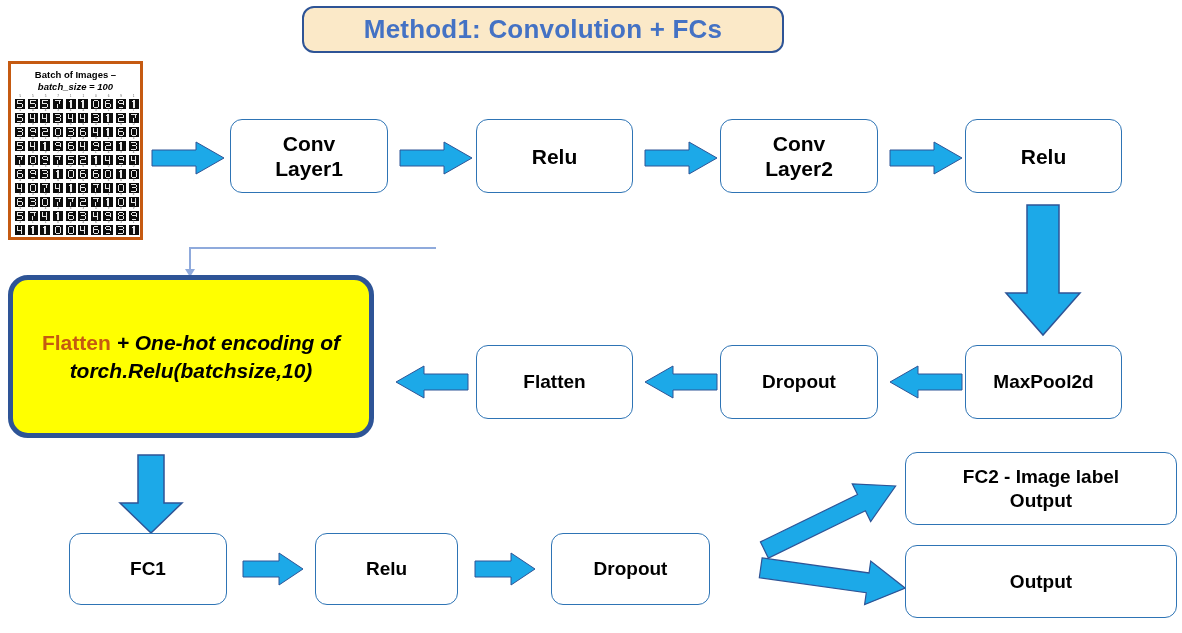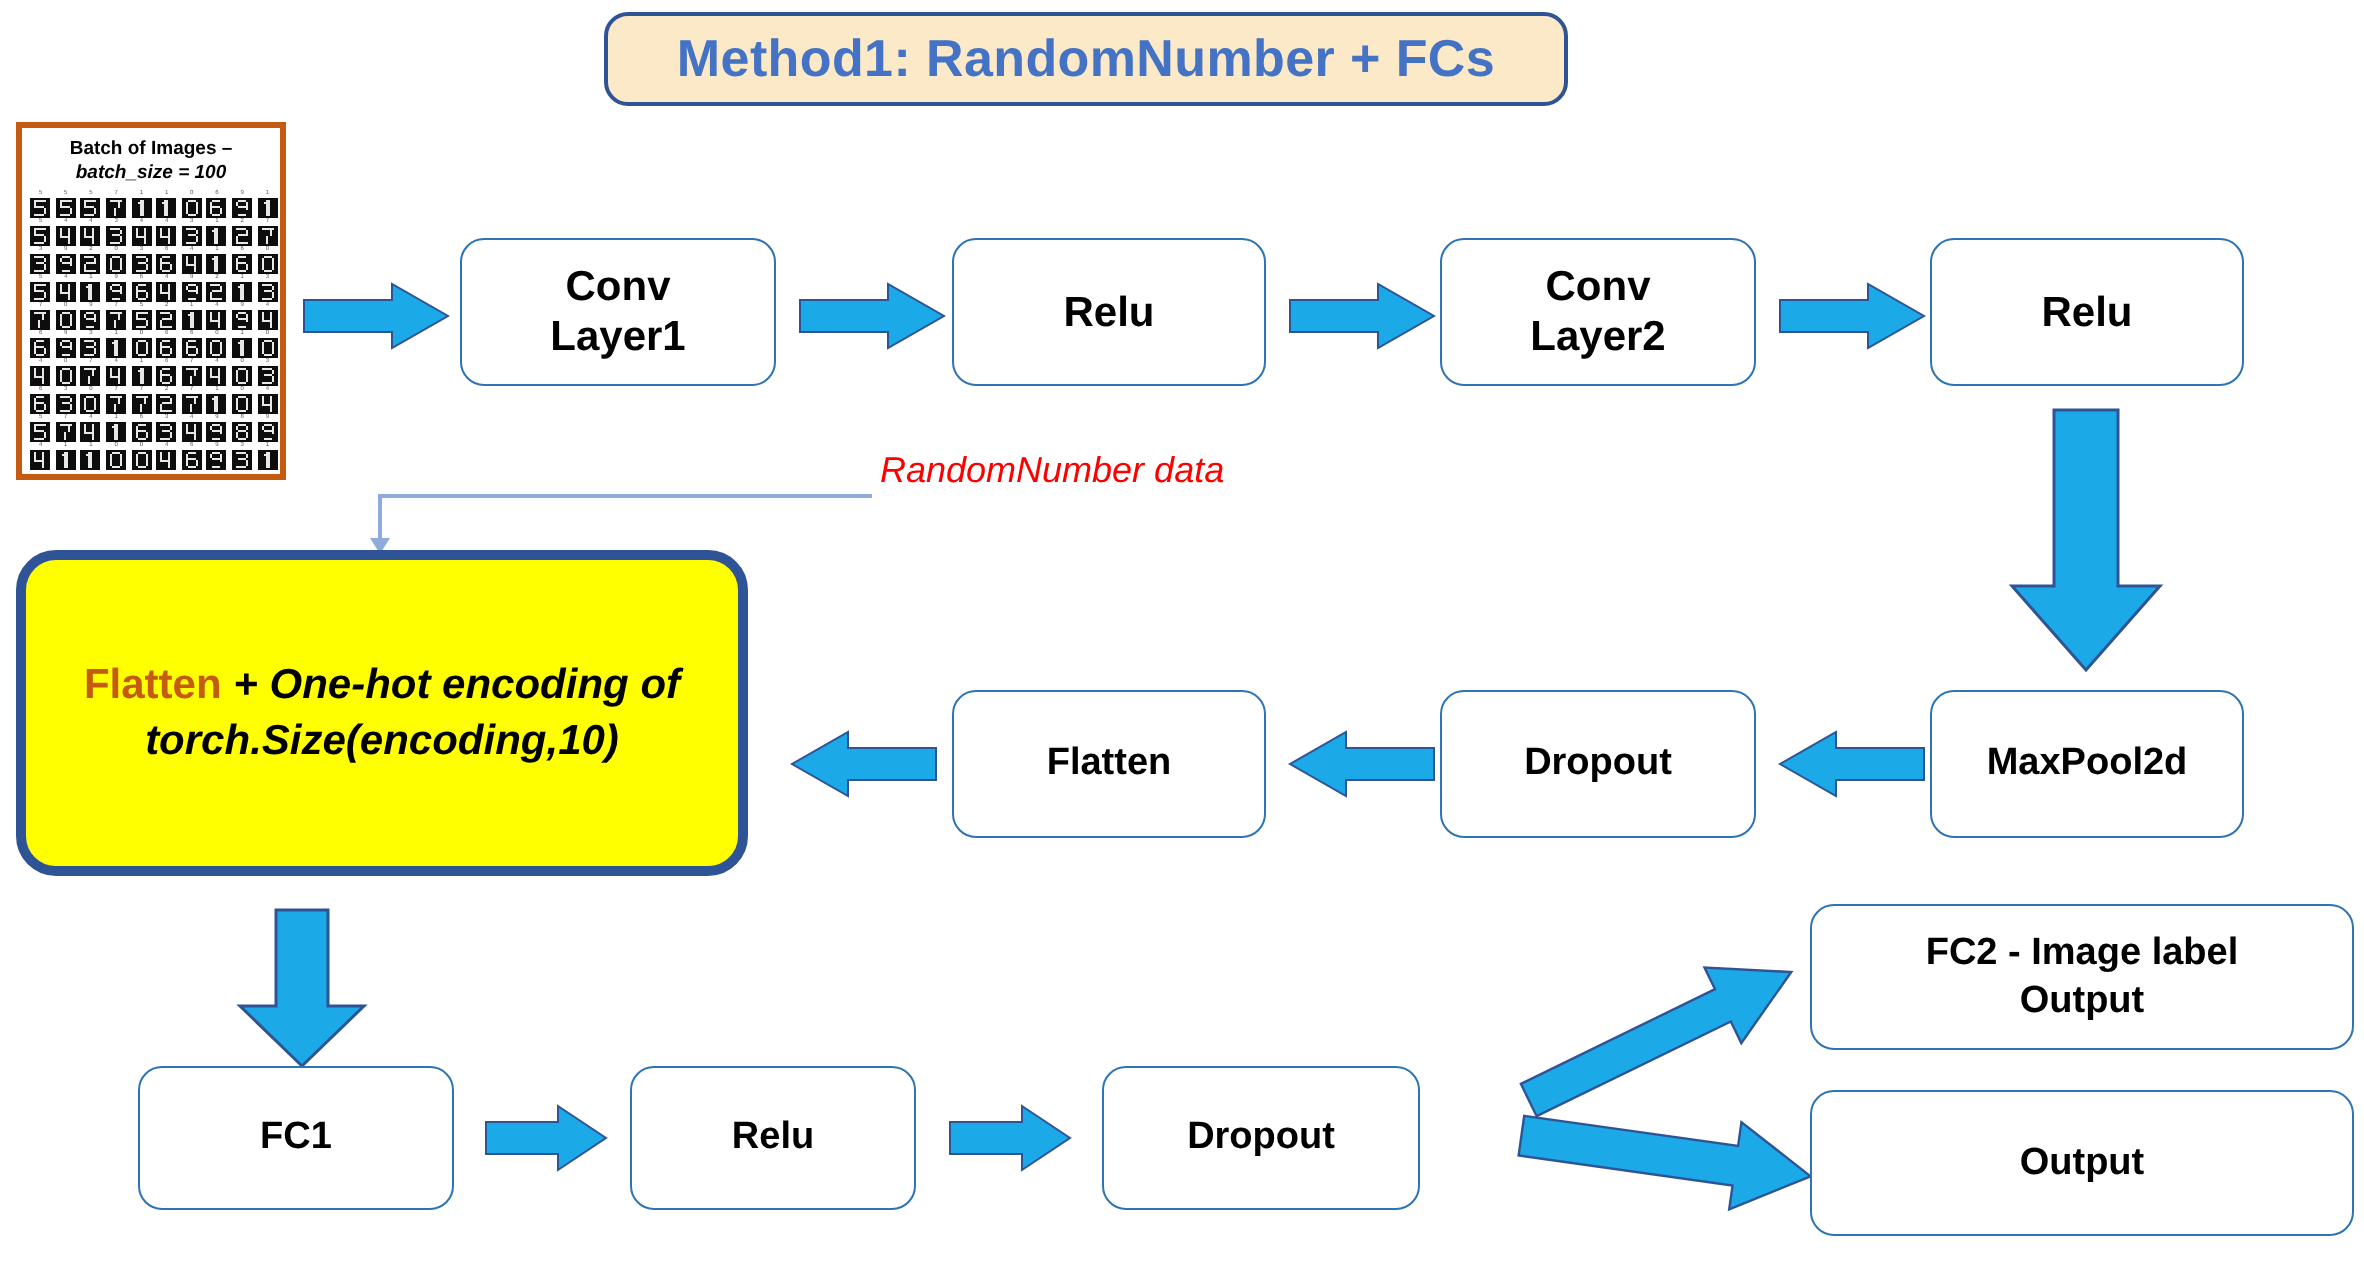--- a/index.html
+++ b/index.html
@@ -94,21 +94,21 @@
   
   .arrow{position:absolute;}
   .arrow svg{display:block;overflow:visible;}
 </style>
 </head>
 <body>
 
 <div id="stage">
 
   <div class="title-box">
-    <span class="title-text">Method1: RandomNumber + FCs</span>
+    <span class="title-text">Method1: Convolution + FCs</span>
   </div>
 
   <div class="batch-panel">
     <div class="batch-cap">Batch of Images –</div>
     <div class="batch-cap">
       <em>batch_size = 100</em>
     </div>
     <div class="grid" id="digit-grid">
         <div class="cell">
           <span class="lbl">5</span>
@@ -1076,31 +1076,30 @@
     <span>Flatten</span>
   </div>
 
   <div class="arrow" style="left:396px;top:366px;">
     <svg width="72" height="32" viewBox="0 0 72 32">
         <polygon points="72,8 28,8 28,0 0,16 28,32 28,24 72,24" fill="#1CA9E8" stroke="#2E5496" stroke-width="1"></polygon>
       </svg>
   </div>
 
   <div class="annot">
-    <div>RandomNumber data</div>
   </div>
   <div class="conn-h" style="left:189px;top:247px;width:247px;"></div>
   <div class="conn-v" style="left:189px;top:247px;height:24px;"></div>
   <div class="conn-head" style="left:185px;top:269px;"></div>
 
   <div class="concat-box">
     <div class="concat-l2">
       <span class="flat">Flatten</span><span> + One-hot encoding of</span>
     </div>
-    <div class="concat-l4">torch.Size(encoding,10)</div>
+    <div class="concat-l4">torch.Relu(batchsize,10)</div>
   </div>
 
   <div class="arrow" style="left:120px;top:455px;">
     <svg width="62" height="78" viewBox="0 0 62 78">
         <polygon points="18,0 44,0 44,48 62,48 31,78 0,48 18,48" fill="#1CA9E8" stroke="#2E5496" stroke-width="1.5"></polygon>
       </svg>
   </div>
 
   <div class="pbox small" style="left:69px;top:533px;width:158px;height:72px;">
     <span>FC1</span>

